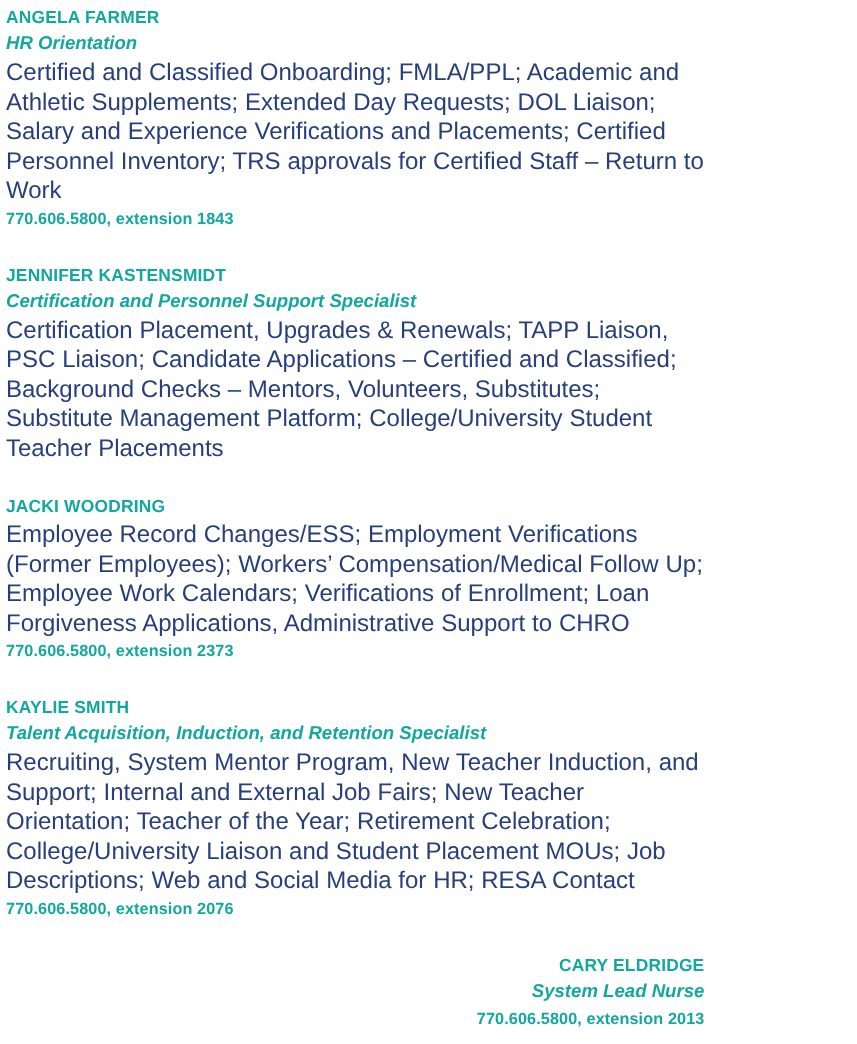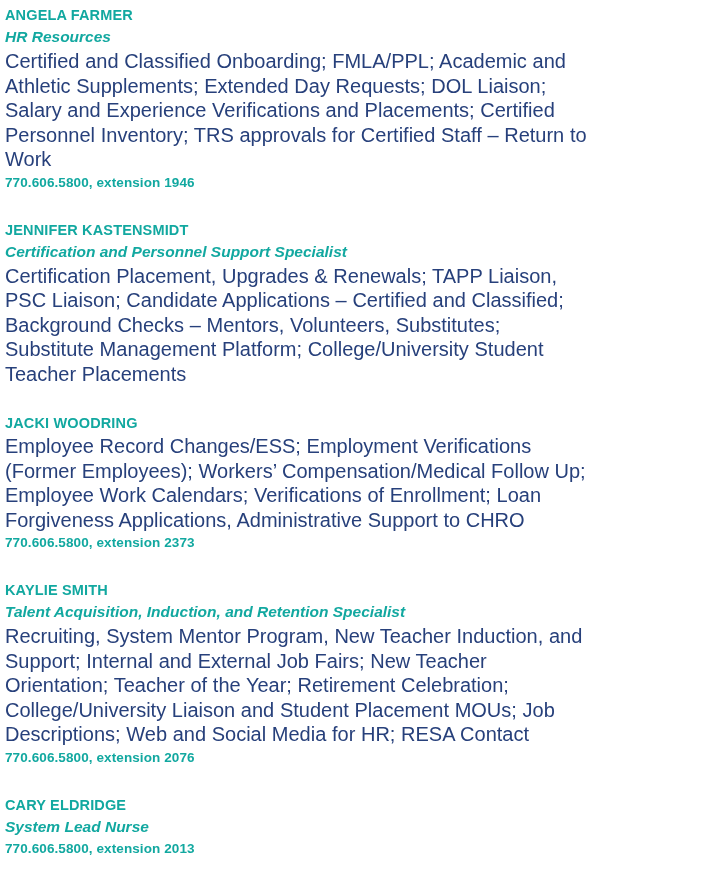--- a/index.html
+++ b/index.html
@@ -17,20 +17,21 @@
   .staff-directory {
     padding: 5px 6px 0 5px;
     box-sizing: border-box;
     width: 593px;
   }
   .staff-entry {
     margin: 0 0 27px 0;
   }
   .staff-entry:last-child {
     margin-bottom: 10px;
+    text-align: right;
   }
   .staff-name {
     color: #12A8A0;
     font-weight: bold;
     font-size: 14.5px;
     line-height: 21px;
     letter-spacing: 0.15px;
     text-transform: uppercase;
     margin: 0;
     white-space: nowrap;
@@ -60,23 +61,23 @@
     margin: 1px 0 0 0;
   }
 </style>
 </head>
 <body>
 
 <div class="staff-directory">
 
   <div class="staff-entry">
     <div class="staff-name">ANGELA FARMER</div>
-    <div class="staff-title">HR Resources</div>
+    <div class="staff-title">HR Orientation</div>
     <div class="staff-duties">Certified and Classified Onboarding; FMLA/PPL; Academic and Athletic Supplements; Extended Day Requests; DOL Liaison; Salary and Experience Verifications and Placements; Certified Personnel Inventory; TRS approvals for Certified Staff – Return to Work</div>
-    <div class="staff-phone">770.606.5800, extension 1946</div>
+    <div class="staff-phone">770.606.5800, extension 1843</div>
   </div>
 
   <div class="staff-entry">
     <div class="staff-name">JENNIFER KASTENSMIDT</div>
     <div class="staff-title">Certification and Personnel Support Specialist</div>
     <div class="staff-duties">Certification Placement, Upgrades &amp; Renewals; TAPP Liaison, PSC Liaison; Candidate Applications – Certified and Classified; Background Checks – Mentors, Volunteers, Substitutes; Substitute Management Platform; College/University Student Teacher Placements</div>
   </div>
 
   <div class="staff-entry">
     <div class="staff-name">JACKI WOODRING</div>

